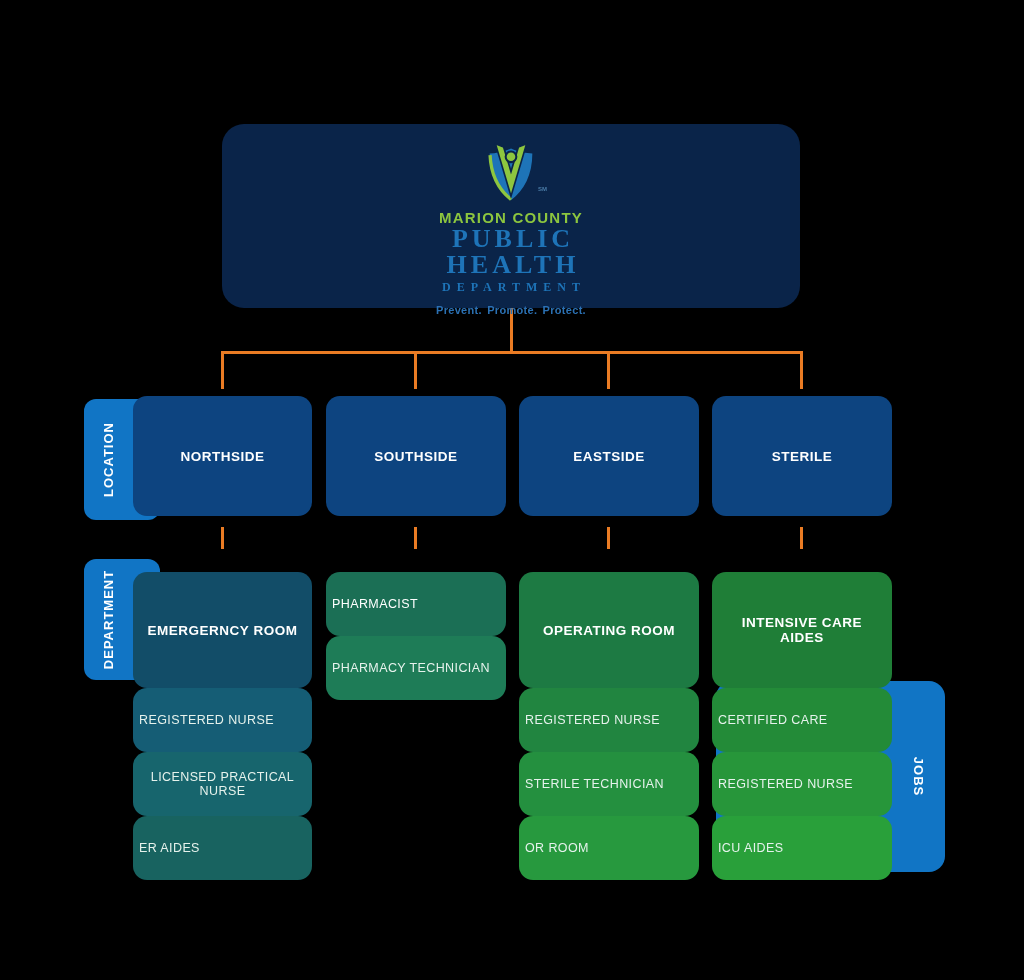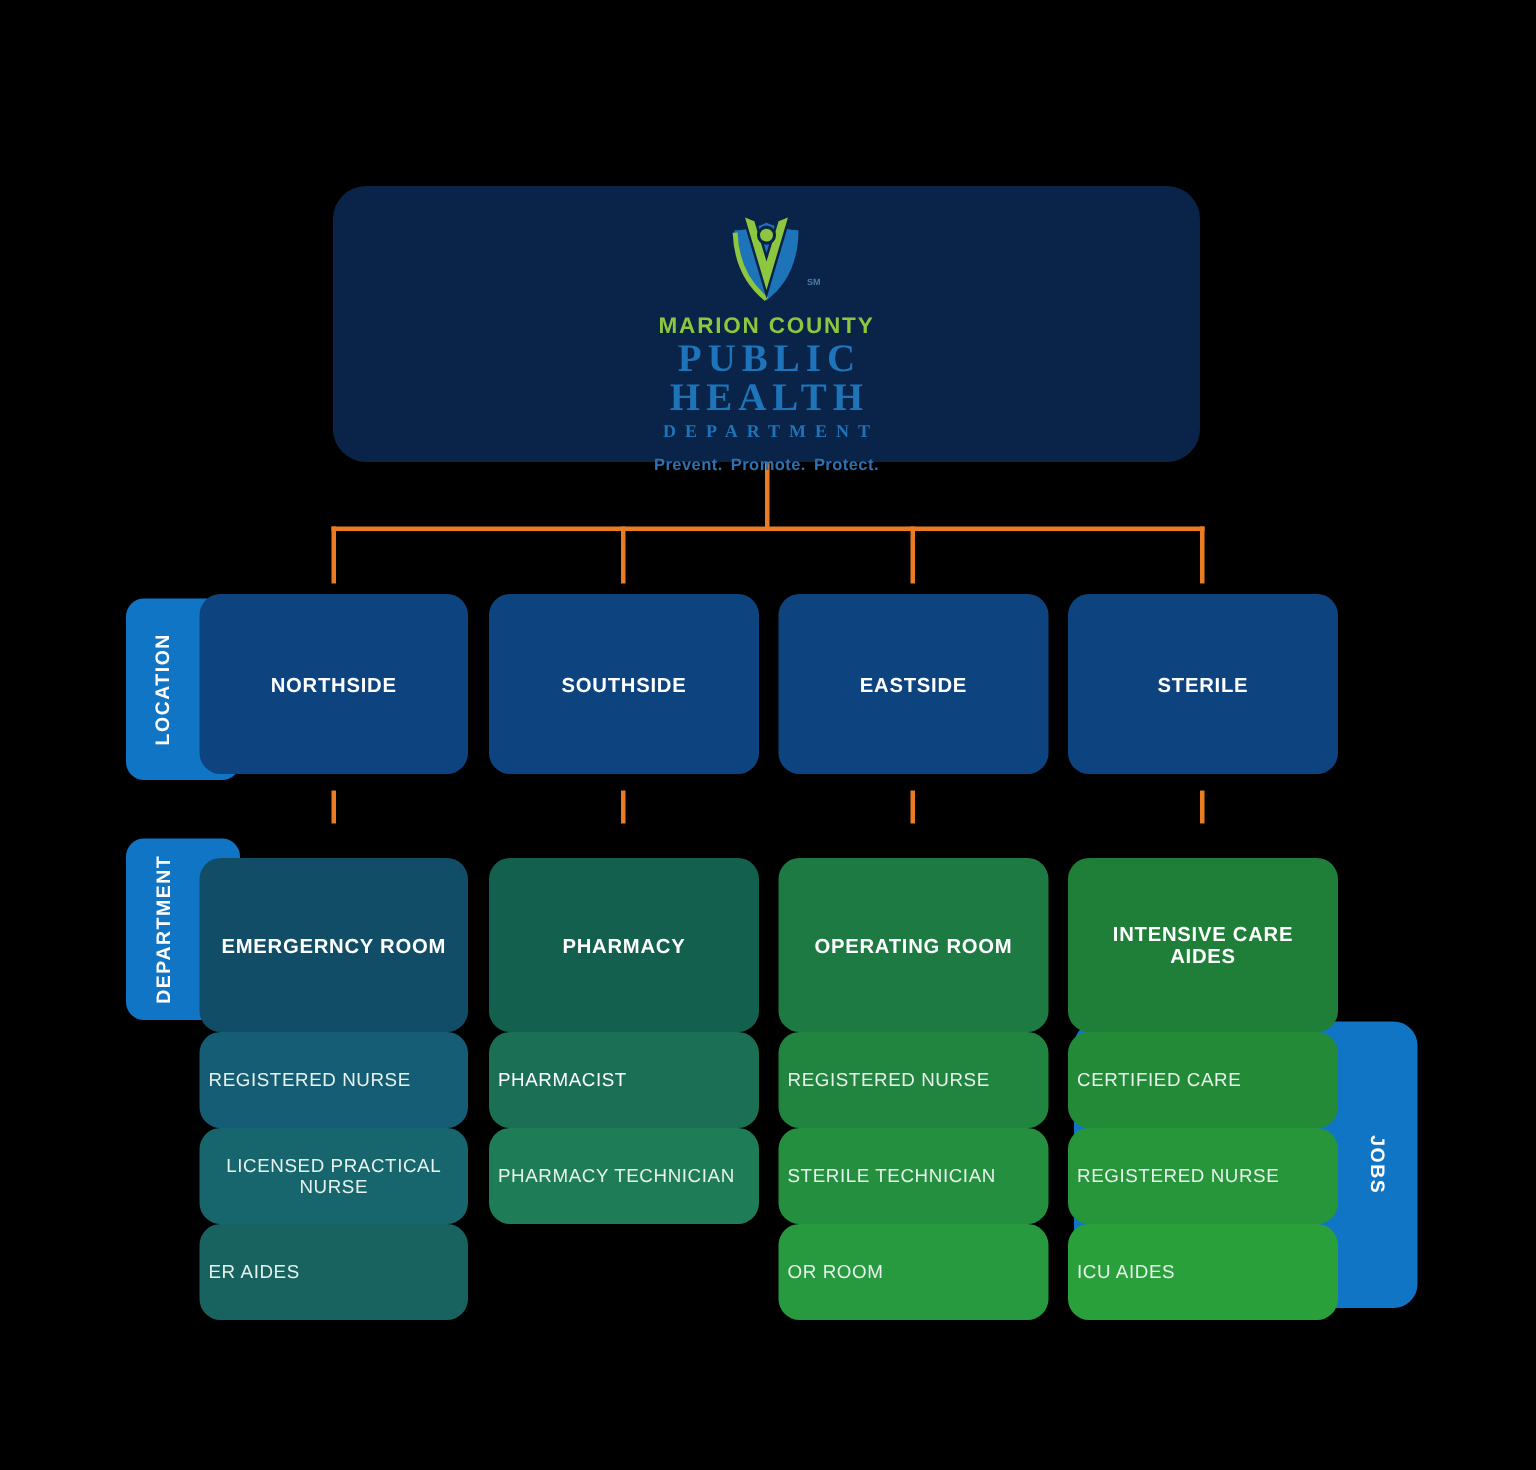--- a/index.html
+++ b/index.html
@@ -180,23 +180,20 @@
     </div>
     <div class="job-row" style="background-color: rgb(23, 101, 109);">
       <span class="job-label" style="color: rgb(230, 242, 236);">LICENSED PRACTICAL NURSE</span>
     </div>
     <div class="job-row" style="background-color: rgb(24, 99, 96);">
       <span class="job-label" style="color: rgb(230, 242, 236);">ER AIDES</span>
     </div>
   </div>
 
   <div class="dept-col x2">
-    <div class="dept-header" style="background-color: rgb(20, 96, 79);">
-      <span class="dept-header-label">PHARMACY</span>
-    </div>
     <div class="job-row" style="background-color: rgb(27, 111, 85);">
       <span class="job-label" style="color: #ffffff;">PHARMACIST</span>
     </div>
     <div class="job-row" style="background-color: rgb(30, 124, 87);">
       <span class="job-label" style="color: rgb(230, 242, 236);">PHARMACY TECHNICIAN</span>
     </div>
   </div>
 
   <div class="dept-col x3">
     <div class="dept-header" style="background-color: rgb(29, 122, 67);">

